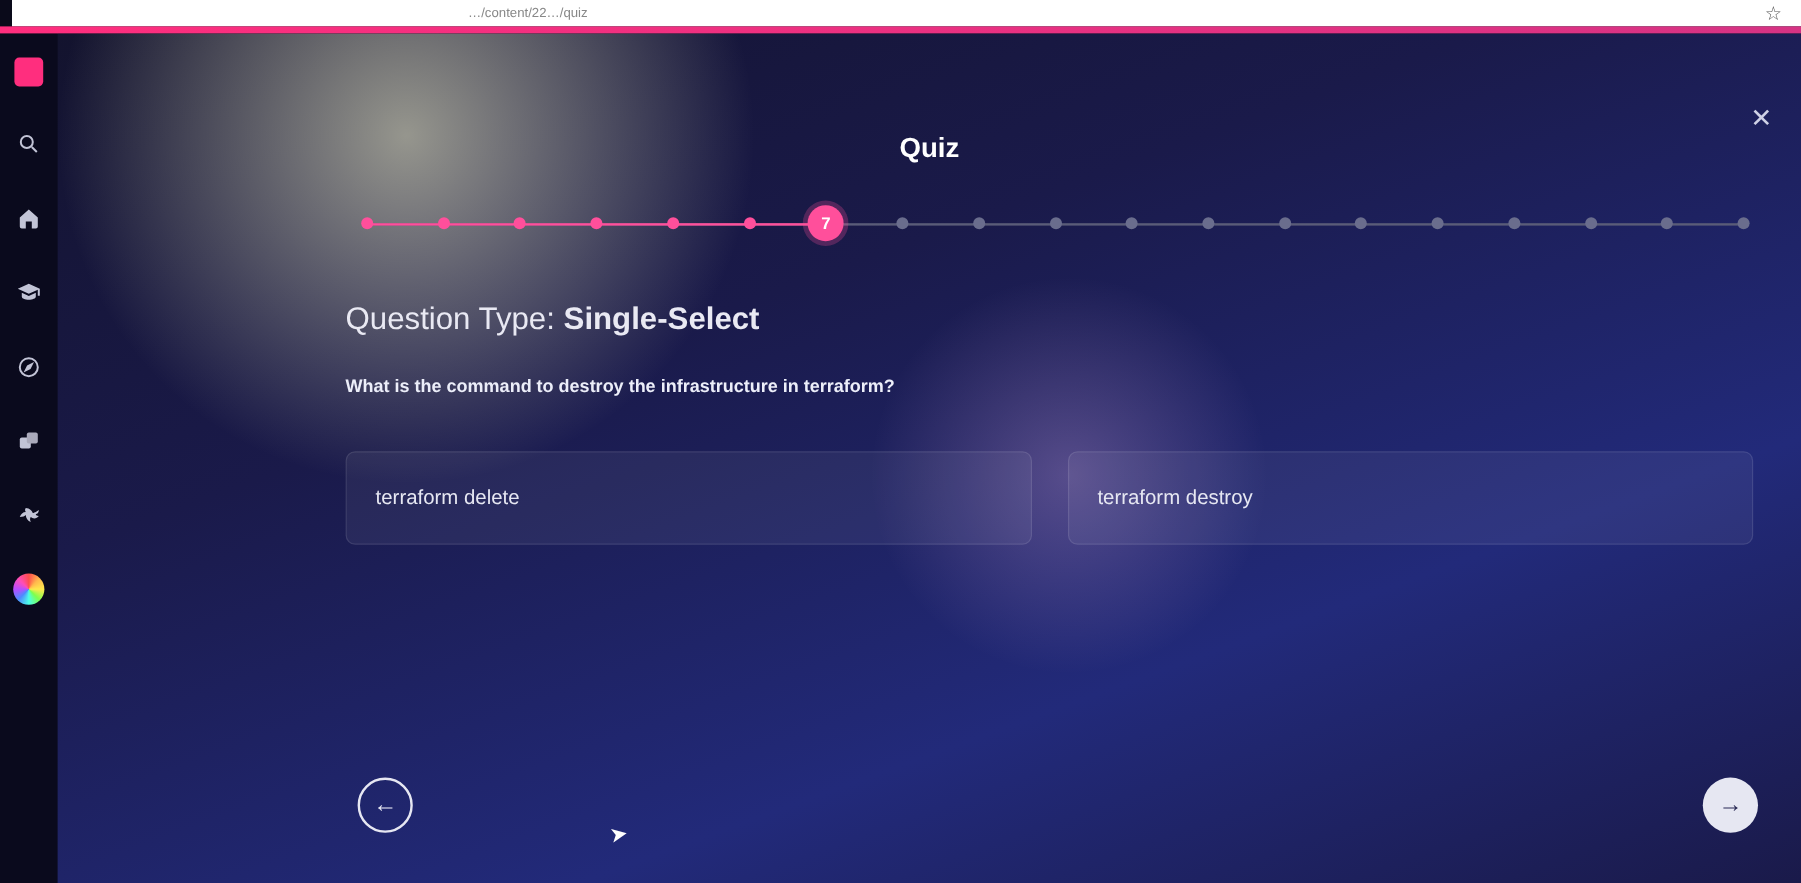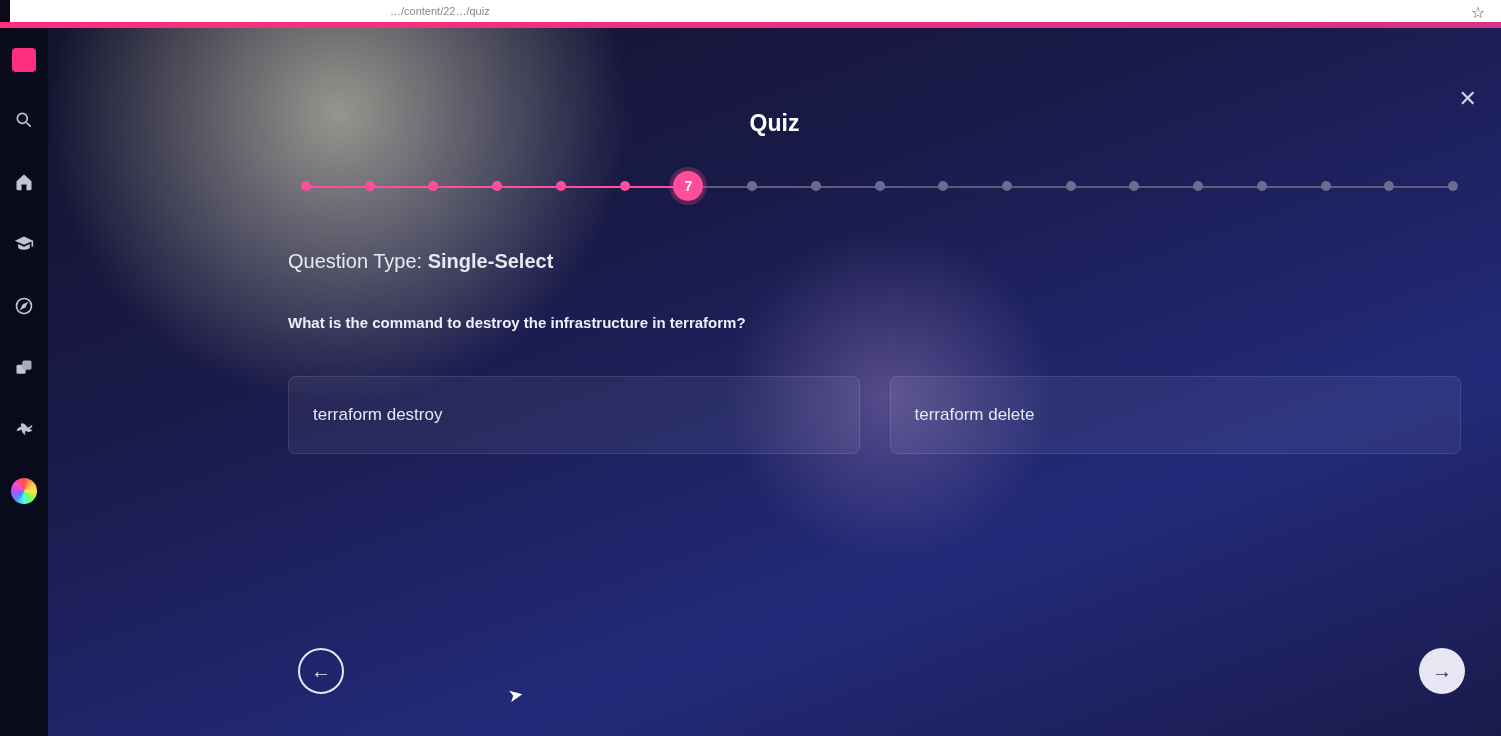--- a/index.html
+++ b/index.html
@@ -69,21 +69,21 @@
   }
   .dot.done { background: #ff4f9b; }
   .dot.current {
     width: 30px; height: 30px; top: 3px; transform: translateX(-15px);
     background: #ff4f9b; color: #fff; font-weight: 700; font-size: 14px;
     display: flex; align-items: center; justify-content: center;
     box-shadow: 0 0 0 4px rgba(255,79,155,0.25);
   }
 
   .qtype-row {
-    position: absolute; top: 222px; left: 240px; color: #e9e9f3; font-size: 20px;
+    position: absolute; top: 222px; left: 240px; color: #e9e9f3; font-size: 26px;
   }
   .qtype-row .label { font-weight: 400; }
   .qtype-row .value { font-weight: 700; }
 
   .question {
     position: absolute; top: 286px; left: 240px; right: 60px;
     color: #eceef9; font-size: 15px; font-weight: 600;
   }
 
   .options {
@@ -185,21 +185,21 @@
       <div class="dot" style="left: 1155px;"></div>
     </div>
 
   <div class="qtype-row">
     <span class="label">Question Type: </span><span class="value">Single-Select</span>
   </div>
 
   <div class="question">What is the command to destroy the infrastructure in terraform?</div>
 
   <div class="options" id="options">
+      <div class="opt">terraform delete</div>
       <div class="opt">terraform destroy</div>
-      <div class="opt">terraform delete</div>
     </div>
 
   <div class="nav-prev">←</div>
   <div class="nav-next">→</div>
 
   <div class="cursor">➤</div>
 </div>
 
 </body></html>

